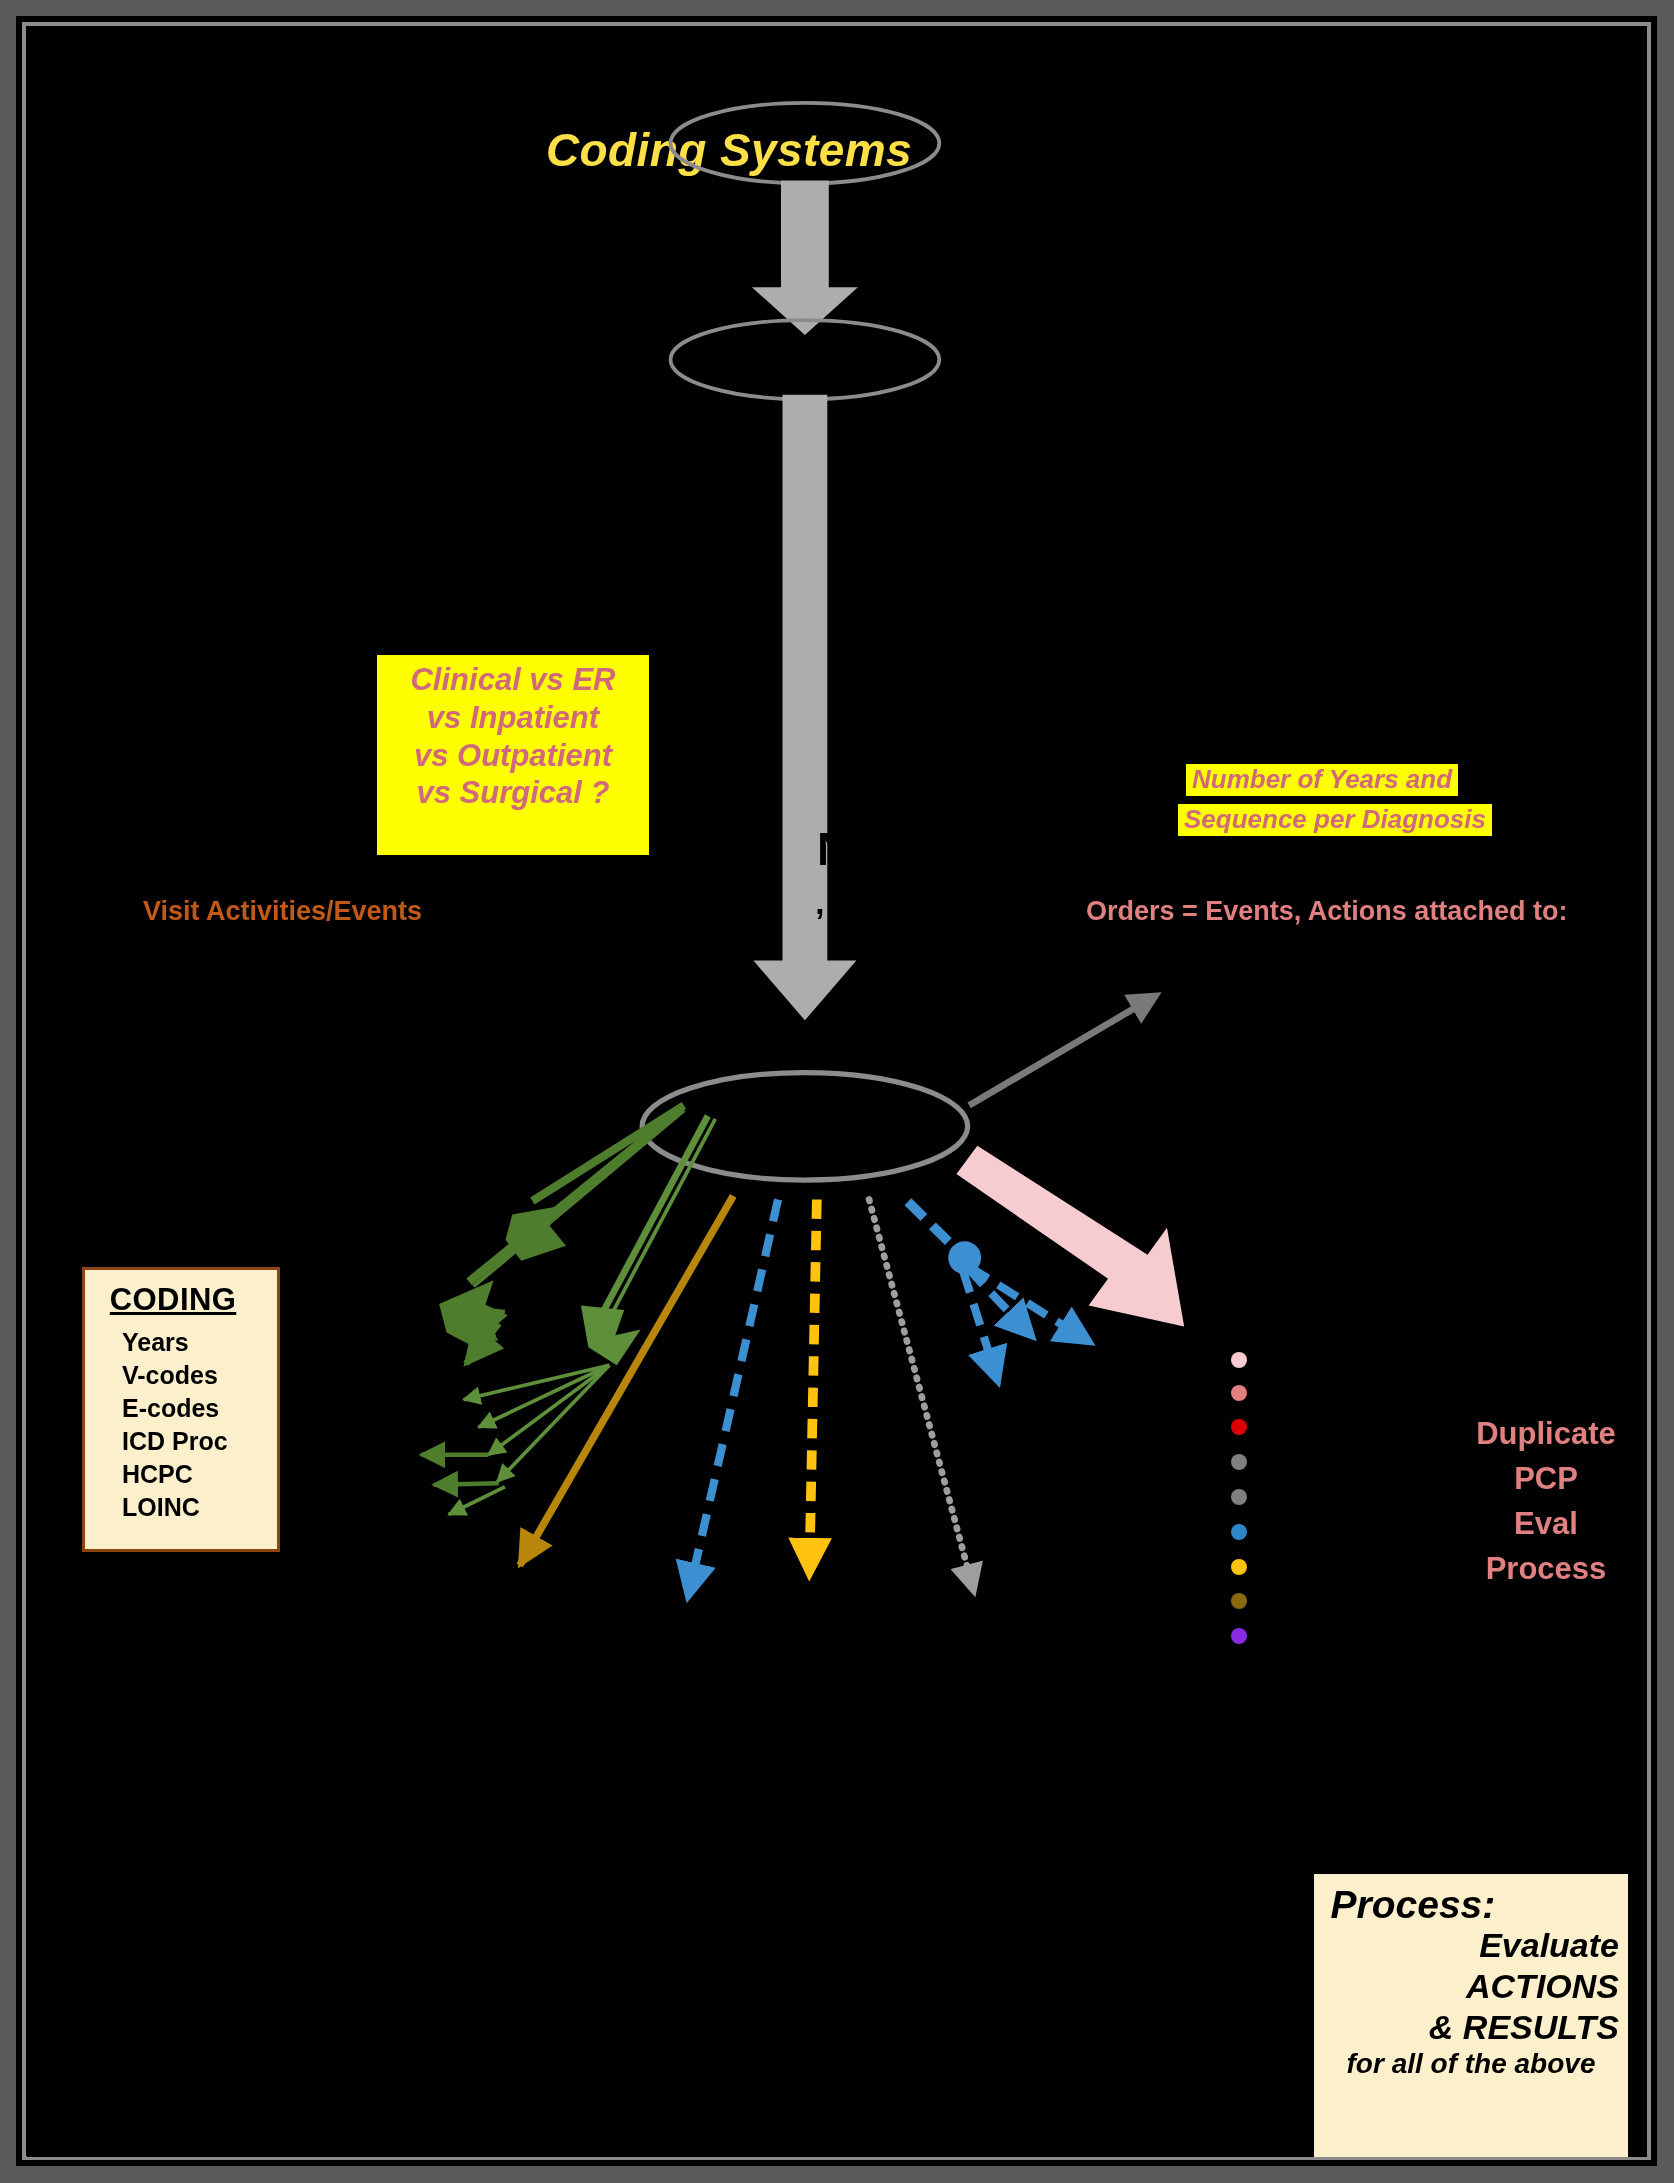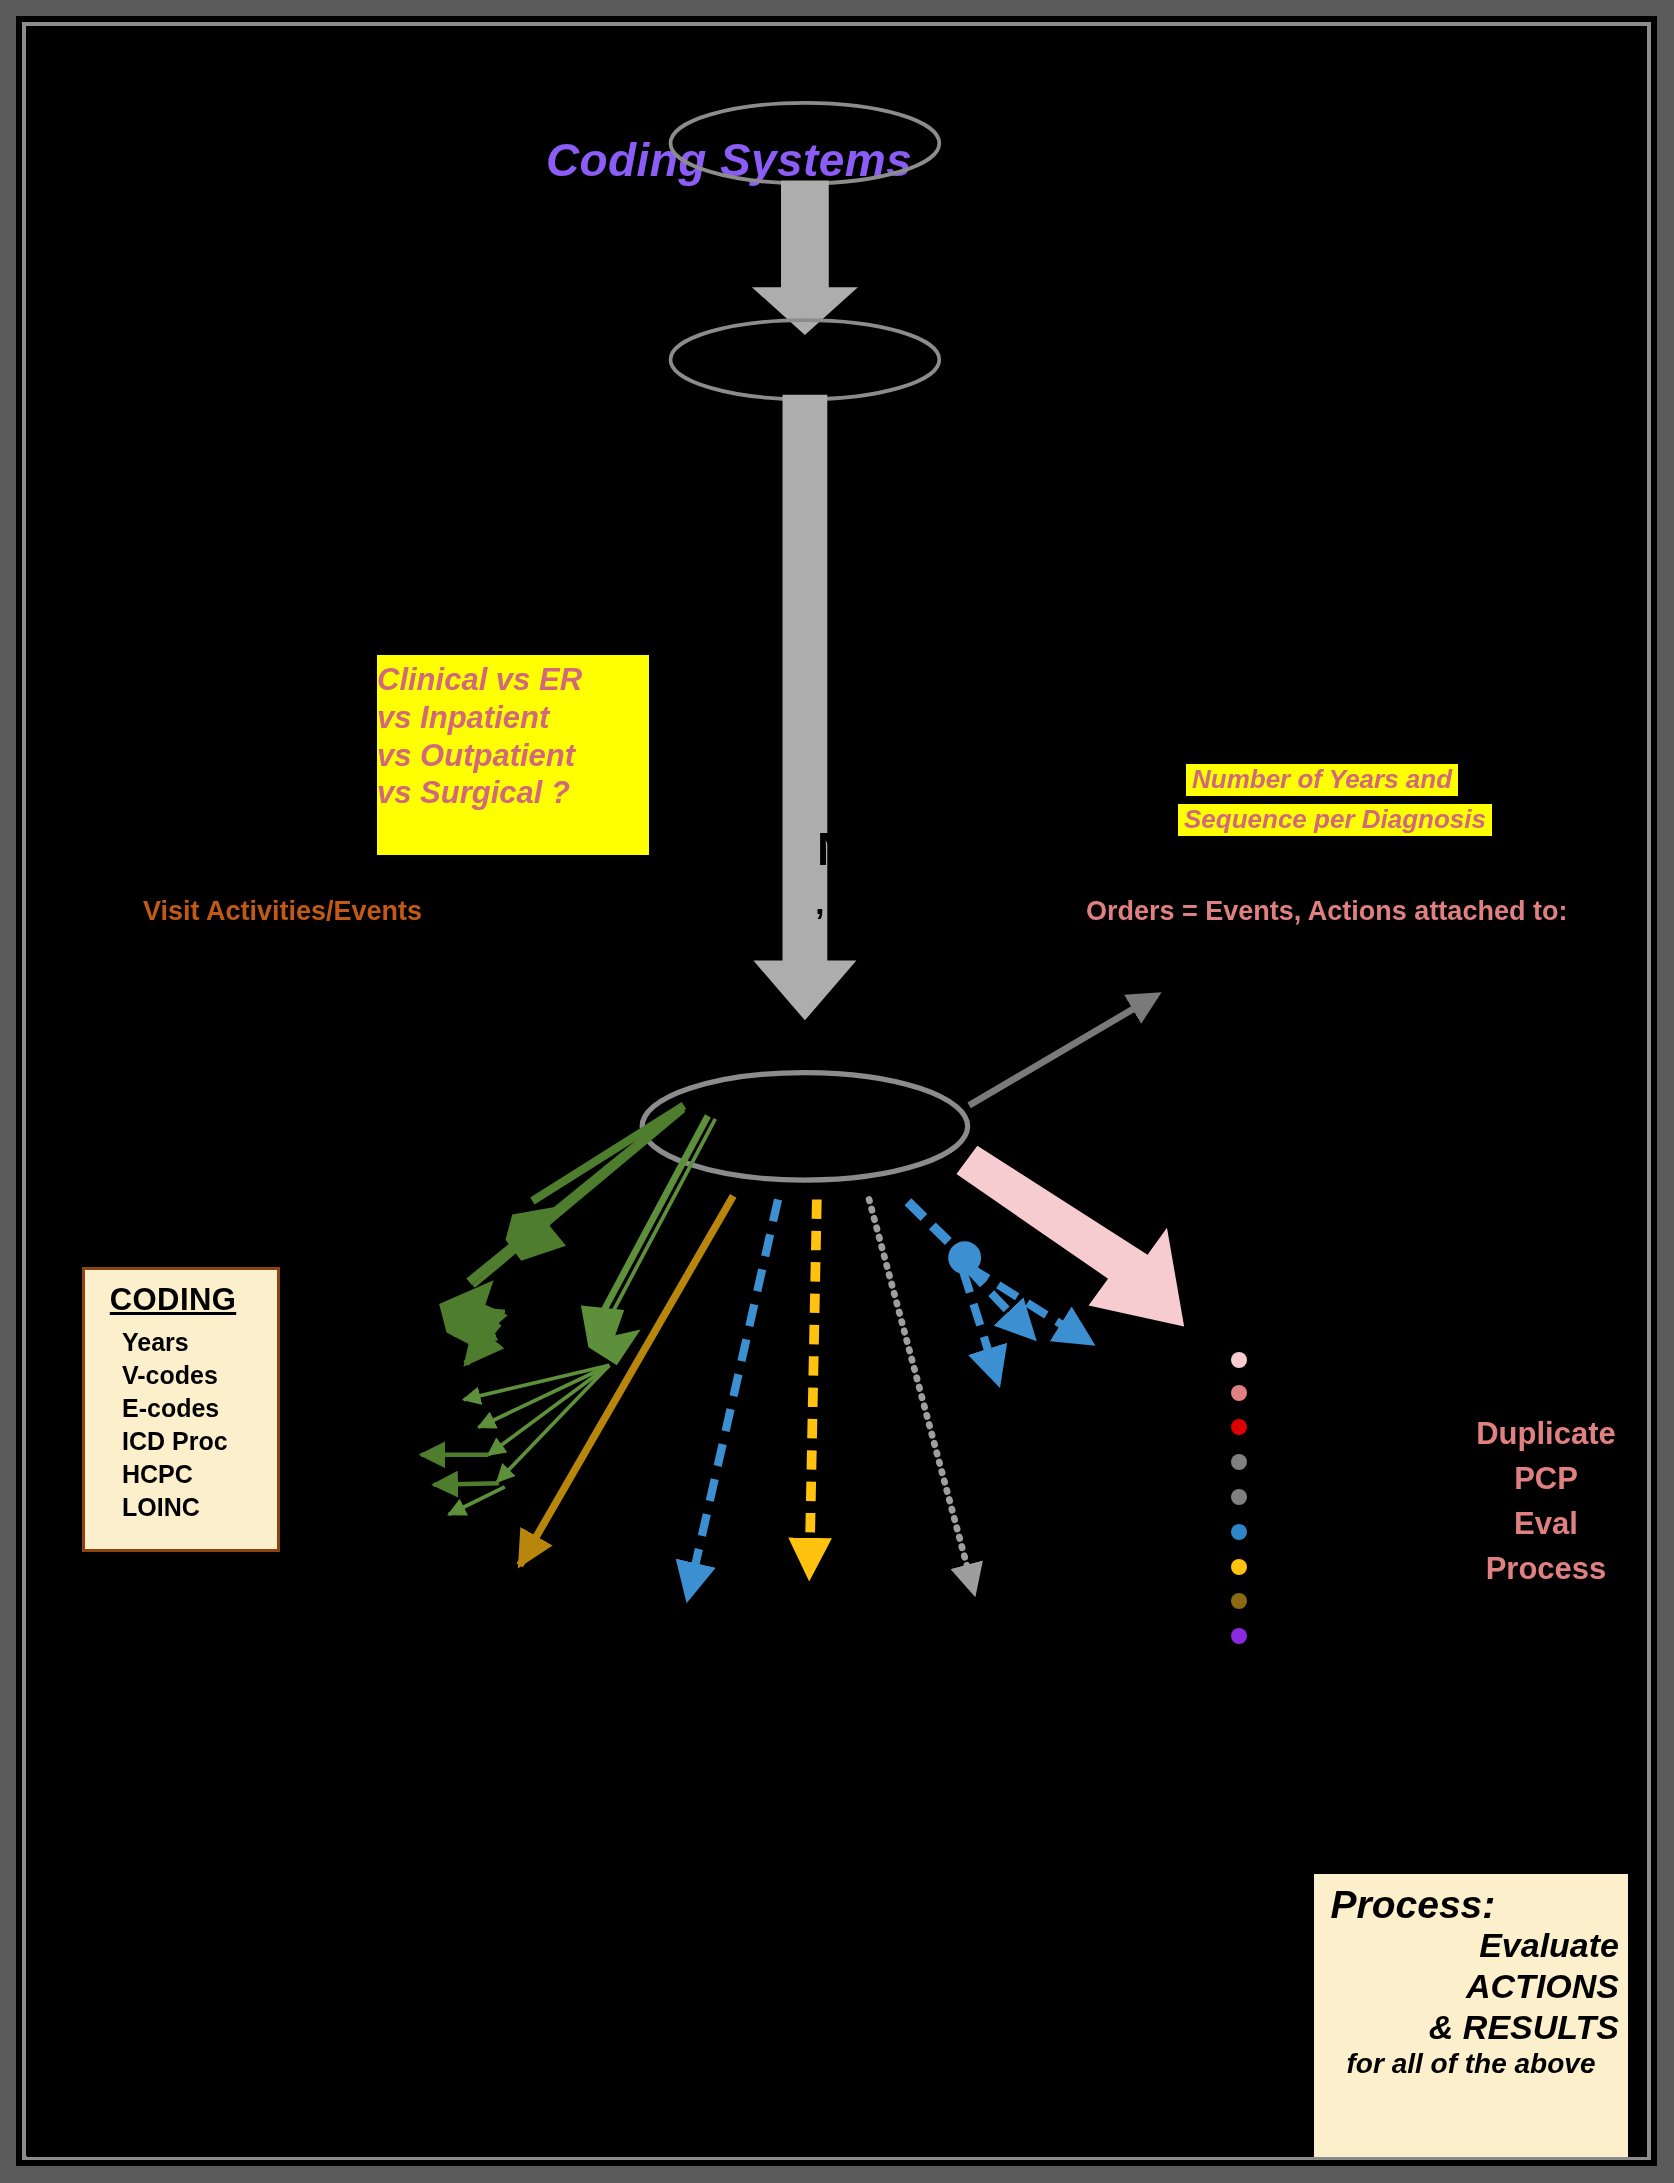--- a/index.html
+++ b/index.html
@@ -38,24 +38,24 @@
     position: absolute;
     left: 27px; top: 27px;
     width: 1620px; height: 2130px;
     background: #000000;
     overflow: hidden;
   }
 
   
   #title {
     position: absolute;
-    left: 0; top: 106px;
+    left: 0; top: 96px;
     width: 1404px;
     text-align: center;
-    color: #8b5cf6;
+    color: #fde047;
     font-size: 46px;
     font-weight: bold;
     font-style: italic;
     letter-spacing: 0.4px;
   }
 
   
   #stage {
     position: absolute;
     left: 0; top: 0;
@@ -63,21 +63,21 @@
     pointer-events: none;
   }
 
   
   .yellow-box {
     position: absolute;
     background: #FFFF00;
     color: #d1687c;
     font-weight: bold;
     font-style: italic;
-    text-align: left;
+    text-align: center;
     line-height: 1.22;
   }
   #callout-clinical {
     left: 350px; top: 628px;
     width: 272px; height: 200px;
     font-size: 31px;
     padding-top: 6px;
     box-sizing: border-box;
   }
   .years-line {

